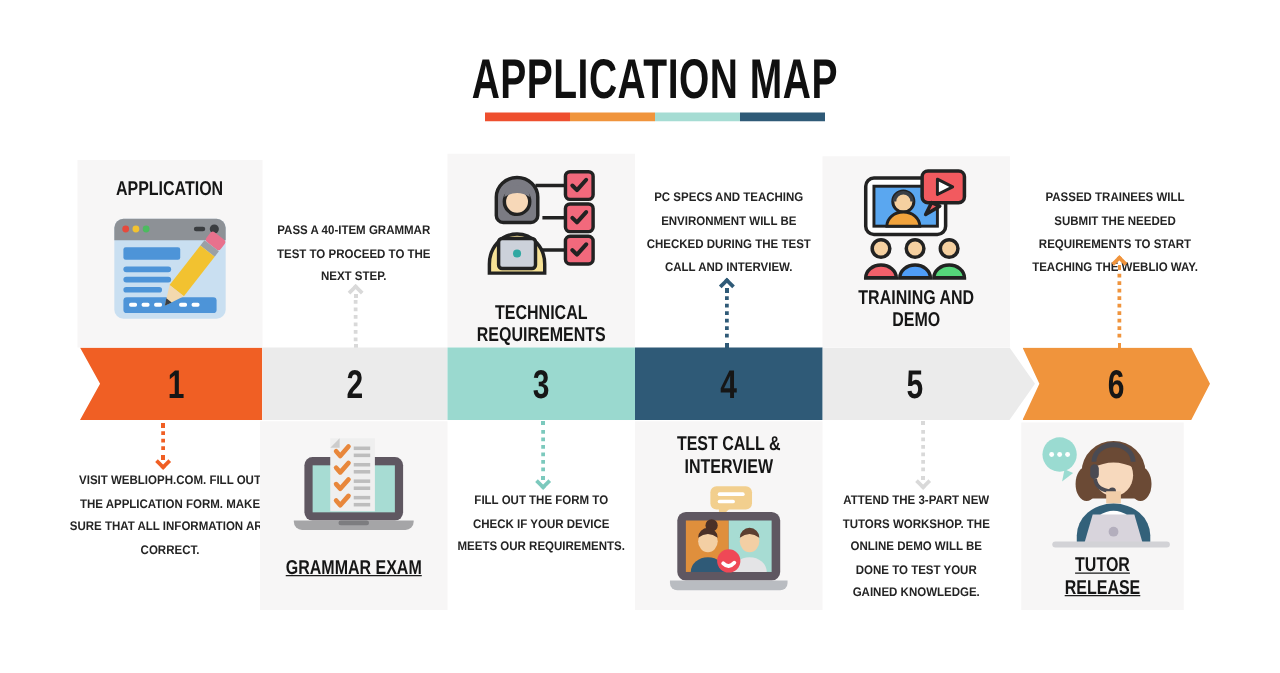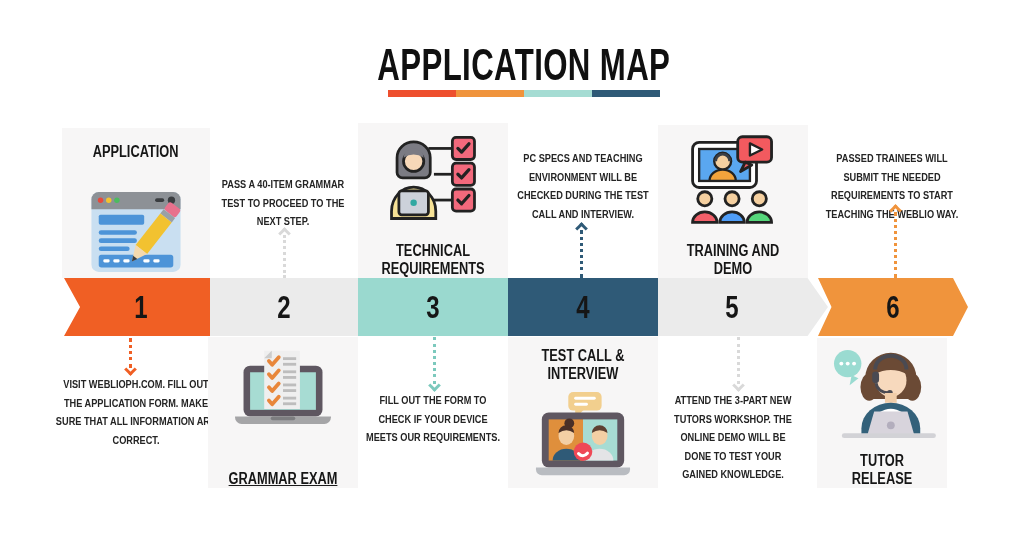--- a/index.html
+++ b/index.html
@@ -18,21 +18,21 @@
   .band-seg { position:absolute; top:278px; height:58px; display:flex; align-items:center; justify-content:center; }
   .seg1 { left:64px;  width:146px; clip-path:polygon(0 0,100% 0,100% 100%,0 100%,11% 50%); padding-left:8px; }
   .seg2 { left:210px; width:148px; }
   .seg3 { left:358px; width:150px; }
   .seg4 { left:508px; width:150px; }
   .seg5 { left:658px; width:170px; clip-path:polygon(0 0,88% 0,100% 50%,88% 100%,0 100%); padding-right:22px; }
   .seg6 { left:818px; width:150px; clip-path:polygon(0 0,90% 0,100% 50%,90% 100%,0 100%,9% 50%); }
   .band-num { font-size:32px; font-weight:800; color:#161616; transform:scaleX(.75); }
 
   
-  .card { position:absolute; background:#f7f6f6; display:flex; flex-direction:column; align-items:center;justify-content:space-between; }
+  .card { position:absolute; background:#f7f6f6; display:flex; flex-direction:column; align-items:center; }
   .card-label { font-size:16px; font-weight:800; color:#161616; text-align:center; line-height:1.12;
                 transform:scaleX(.8); white-space:pre-line; }
 
   
   .desc { position:absolute; font-size:10px; font-weight:700; color:#242424; text-align:center;
           line-height:1.85; transform:scaleX(.92); transform-origin:center top; }
 
   
   .arrow { position:absolute; width:12px; display:flex; flex-direction:column; align-items:center; }
   .arrow i { display:block; }
@@ -214,21 +214,21 @@
     <i class="line"></i>
       <i class="head-down"></i>
   </div>
   <p class="desc" style="left:662px; top:392px; width:142px;">ATTEND THE 3-PART NEW TUTORS WORKSHOP. THE ONLINE DEMO WILL BE DONE TO TEST YOUR  GAINED KNOWLEDGE.</p>
 
   <p class="desc" style="left:812px; top:150px; width:160px;">PASSED TRAINEES WILL SUBMIT THE NEEDED REQUIREMENTS  TO START TEACHING  THE WEBLIO WAY.</p>
   <div class="arrow" style="left: 889px; top: 206px; height: 72px; color: rgb(240, 148, 60);">
     <i class="head-up"></i>
       <i class="line"></i>
   </div>
-  <section class="card" style="left:817px; top:338px; width:130px; height:150px;">
+  <section class="card" style="left:817px; top:338px; width:130px; height:150px;text-decoration:underline;">
     <svg class="icon" style="margin-top:6px;" width="108" height="98" viewBox="0 0 110 100">
       <circle cx="20" cy="20" r="14" fill="#9adbd1"></circle>
       <path d="M24 32 l-2 10 l9 -7 z" fill="#9adbd1"></path>
       <g fill="#fff">
           <circle cx="13.5" cy="20" r="2"></circle>
           <circle cx="20" cy="20" r="2"></circle>
           <circle cx="26.5" cy="20" r="2"></circle>
         </g>
       <path d="M38 34 a26 25 0 0 1 52 0 v14 a8 8 0 0 1 -8 8 h-36 a8 8 0 0 1 -8 -8 z" fill="#6b4a35"></path>
       <ellipse cx="42" cy="44" rx="9" ry="14" fill="#6b4a35"></ellipse>

